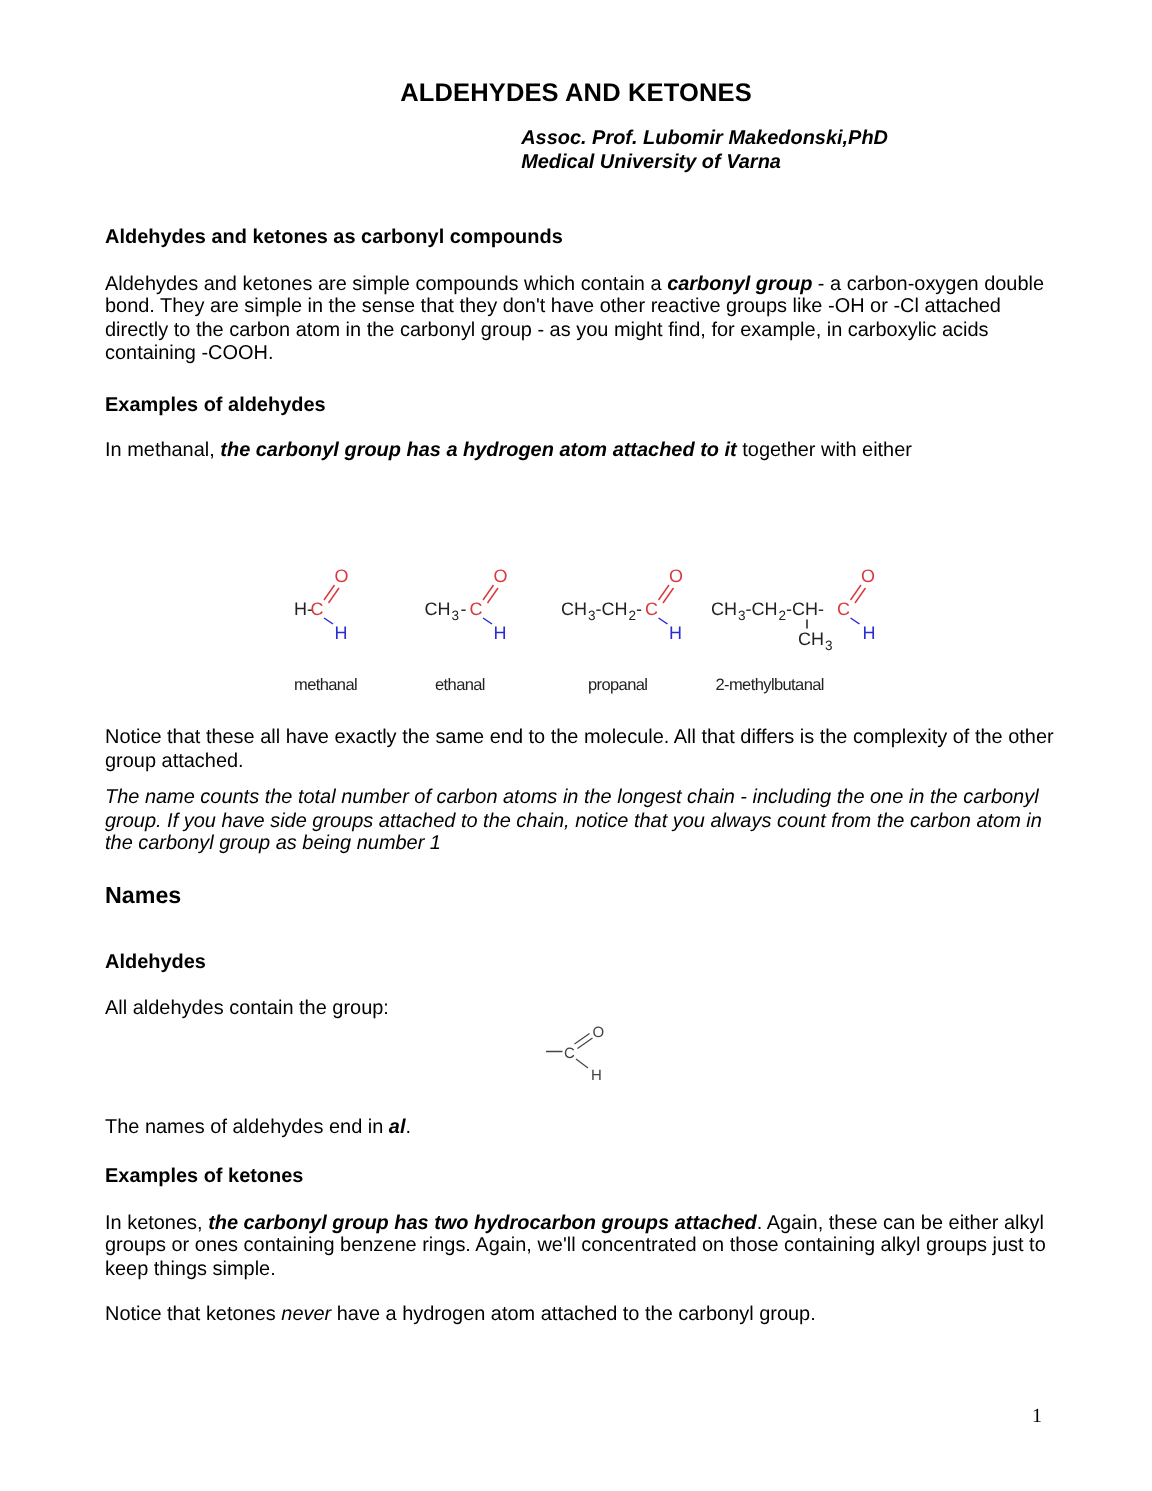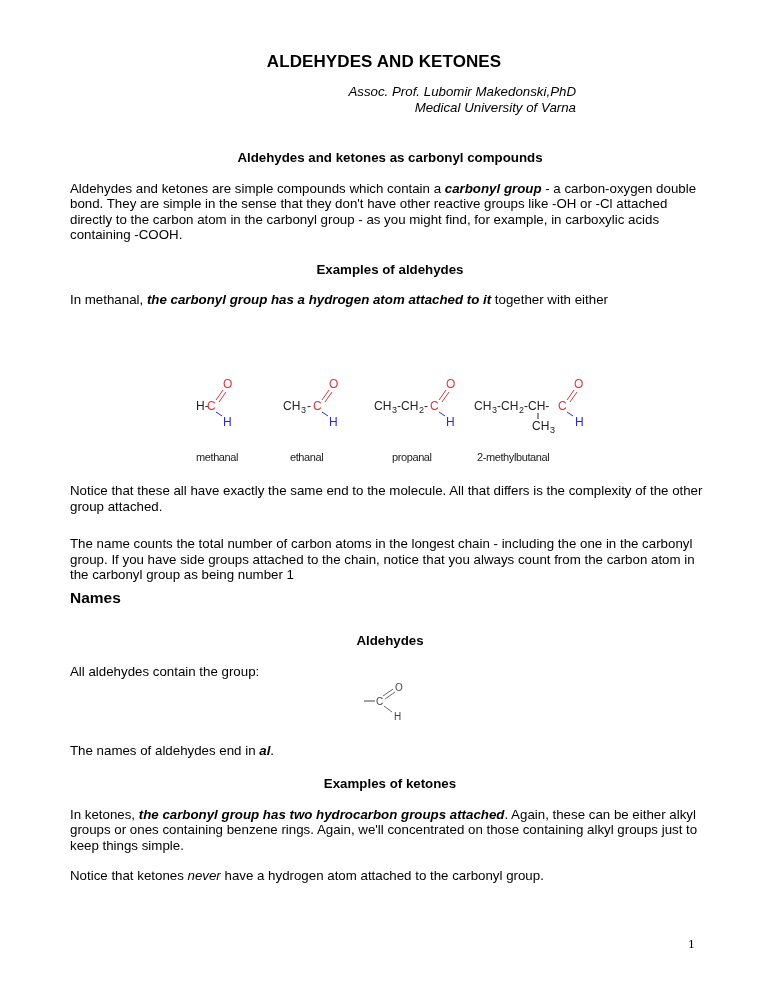--- a/index.html
+++ b/index.html
@@ -26,37 +26,36 @@
       left: 0;
       width: 768px;
       text-align: center;
       font-weight: bold;
       font-size: 17px;
       letter-spacing: 0.1px;
     }
     .author {
       position: absolute;
       top: 84px;
-      right: 92px;
-      text-align: right;
+      right: 76px;
       font-style: italic;
       font-size: 13.3px;
       line-height: 16px;
+      font-weight: bold;
     }
     .block {
       position: absolute;
       left: 70px;
       width: 640px;
       font-size: 13.3px;
       line-height: 15.5px;
     }
     .h-small {
       font-weight: bold;
       font-size: 13.3px;
-      text-align: center;
     }
     .h-names {
       font-weight: bold;
       font-size: 15.5px;
     }
     .bi { font-weight: bold; font-style: italic; }
     .it { font-style: italic; }
     ul.bullets {
       margin: 0;
       padding: 0;
@@ -174,21 +173,21 @@
       </g>
     </svg>
     <div class="mol-label" style="left:6px;">methanal</div>
     <div class="mol-label" style="left:100px;">ethanal</div>
     <div class="mol-label" style="left:202px;">propanal</div>
     <div class="mol-label" style="left:287px;">2-methylbutanal</div>
   </div>
 
   <div class="block" style="top:483px;">
     <div>Notice that these all have exactly the same end to the molecule. All that differs is the complexity of the other group attached.</div>
-    <div style="margin-top:22px;">The name counts the total number of carbon atoms in the longest chain - including the one in the carbonyl group. If you have side groups attached to the chain, notice that you always count from the carbon atom in the carbonyl group as being number 1</div>
+    <div style="margin-top:9px;font-style:italic;">The name counts the total number of carbon atoms in the longest chain - including the one in the carbonyl group. If you have side groups attached to the chain, notice that you always count from the carbon atom in the carbonyl group as being number 1</div>
   </div>
 
   <div class="block" style="top:590px;">
     <div class="h-names">Names</div>
     <div class="h-small" style="margin-top:27px;">Aldehydes</div>
     <div style="margin-top:16px;">All aldehydes contain the group:</div>
   </div>
 
   <svg style="position:absolute;left:360px;top:680px;" width="60" height="50" viewBox="0 0 60 50">
     <line x1="4" y1="21" x2="15" y2="21" stroke="#444" stroke-width="1"></line>

